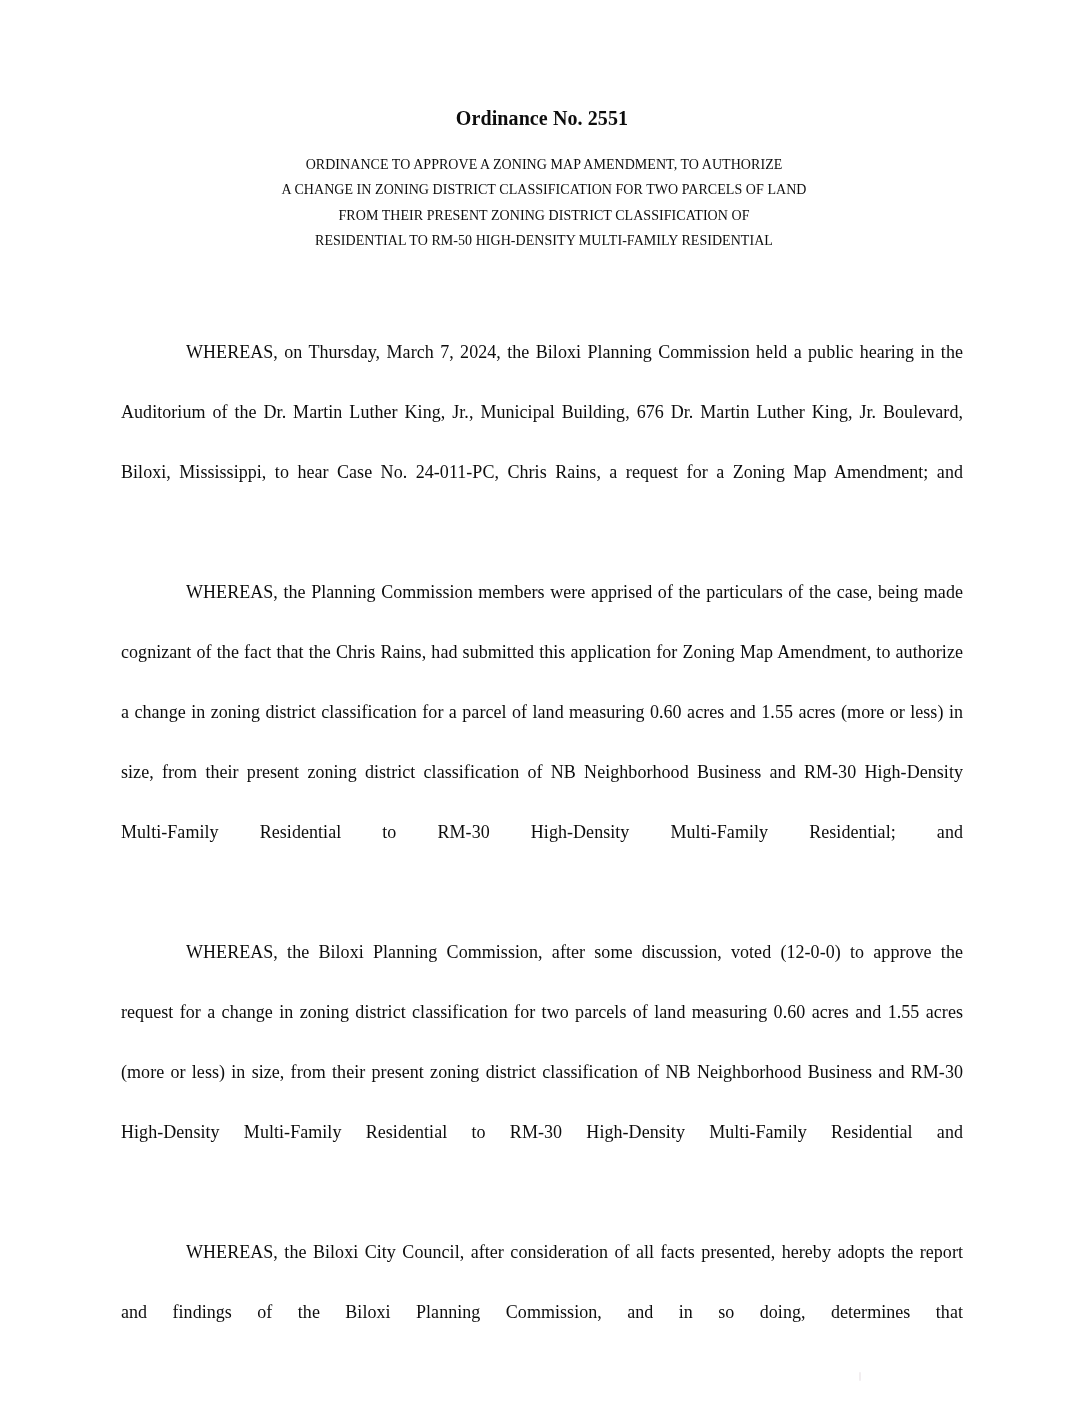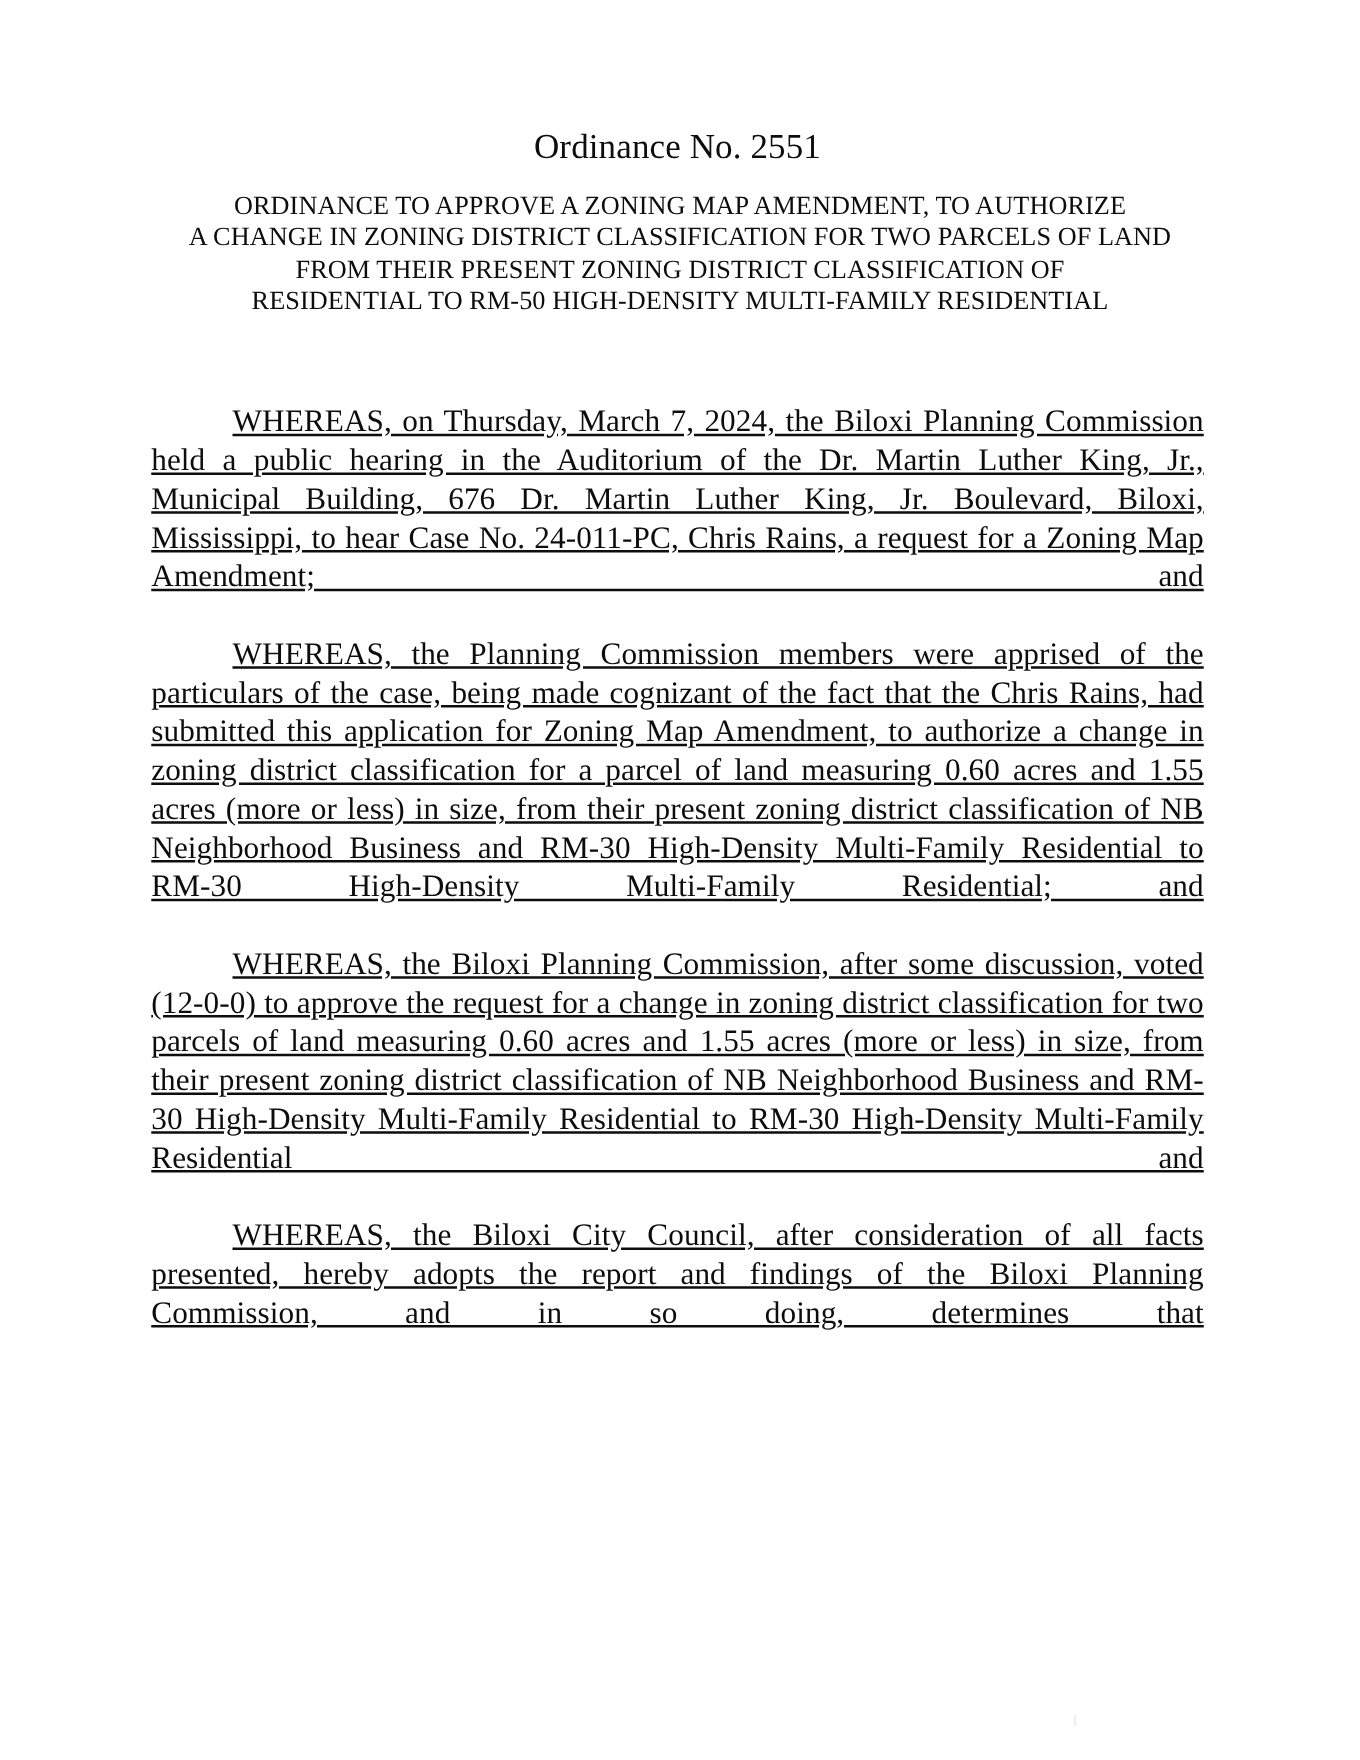--- a/index.html
+++ b/index.html
@@ -19,58 +19,58 @@
     -webkit-font-smoothing: antialiased;
   }
 
   
   .doc-header {
     position: absolute;
     left: 121px;
     top: 104px;
     width: 842px;
     text-align: center;
-    font-size: 28px;
+    font-size: 20px;
     line-height: 28px;
     letter-spacing: 0.1px;
+    font-weight: bold;
   }
 
   
   .doc-title {
     position: absolute;
     left: 90px;
     top: 152px;
     width: 908px;
     text-align: center;
-    font-size: 21px;
+    font-size: 14px;
     line-height: 25.4px;
     letter-spacing: 0.05px;
   }
   .doc-title .tline {
     display: block;
     white-space: nowrap;
   }
 
   
   .doc-body {
     position: absolute;
     left: 121px;
     top: 322px;
     width: 842px;
   }
   .para {
     margin: 0 0 0 0;
-    font-size: 25px;
-    line-height: 31px;
+    font-size: 18px;
+    line-height: 60px;
     text-align: justify;
     text-indent: 65px;
     letter-spacing: 0.05px;
     word-spacing: 0.2px;
     hyphens: none;
-    text-decoration: underline;
   }
   .para + .para {
     margin-top: 0;
   }
   
   .para::after {
     content: "";
     display: inline-block;
     width: 100%;
   }

